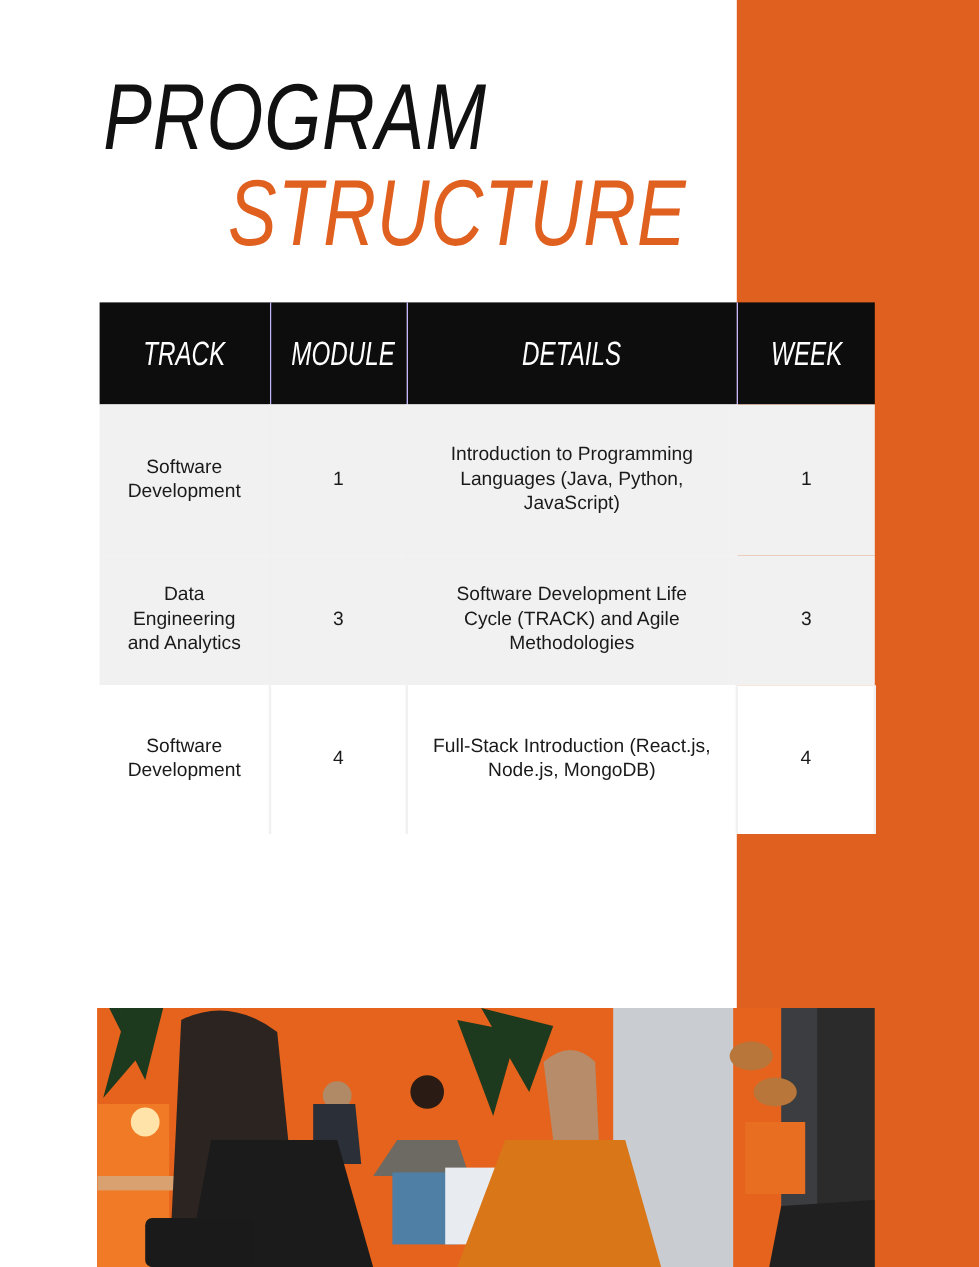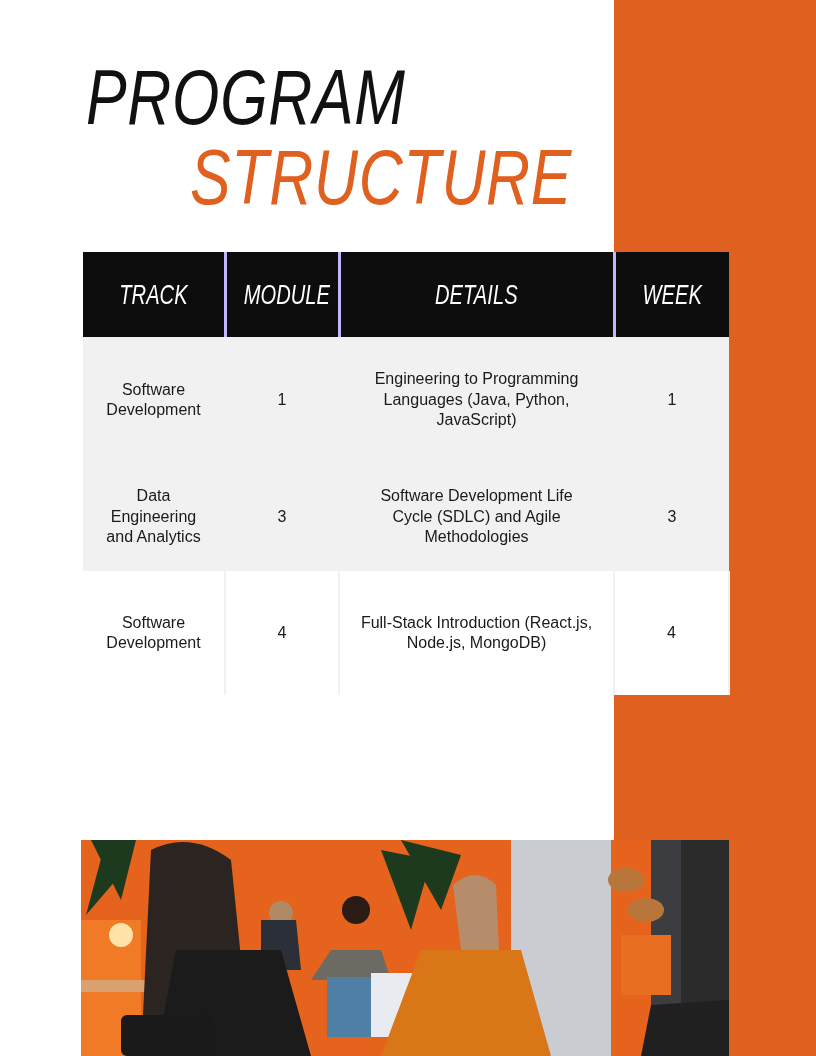--- a/index.html
+++ b/index.html
@@ -20,21 +20,21 @@
   .title-line1 { left: 86px; top: 58px; font-size: 78px; color: #111111; line-height: 78px; }
   .title-line2 { left: 190px; top: 138px; font-size: 78px; color: #e0601f; line-height: 78px; }
 
   .table-wrap {
     position: absolute; left: 83px; top: 252px; width: 646px;
   }
   table { border-collapse: collapse; width: 646px; table-layout: fixed; }
   th {
     background: #0d0d0d; color: #ffffff; height: 85px; padding: 0;
     font-style: italic; font-weight: normal; font-size: 28px;
-    border-right: 3px solid #c4b5fd; text-align: center;
+    border-right: 1px solid #c4b5fd; text-align: center;
   }
   th span { display: inline-block; transform: scaleX(0.72); }
   td {
     text-align: center; vertical-align: middle; font-size: 16px; line-height: 20.5px;
     color: #1a1a1a; padding: 0 10px; border-right: 2px solid #f1f1f1;
   }
   tr.odd td { background: #f1f1f1; }
   tr.even td { background: #ffffff; }
   tr:last-child td { border-right: 2px solid #f1f1f1; }
   td:last-child, th:last-child { border-right: none; }
@@ -65,27 +65,27 @@
         <th><span>TRACK</span></th>
         <th><span>MODULE</span></th>
         <th><span>DETAILS</span></th>
         <th><span>WEEK</span></th>
       </tr>
     </thead>
     <tbody>
       <tr class="odd" style="height:126px">
         <td style="padding:0 16px">Software Development</td>
         <td>1</td>
-        <td style="padding:0 16px">Engineering to Programming Languages (Java, Python, JavaScript)</td>
+        <td style="padding:0 16px">Introduction to Programming Languages (Java, Python, JavaScript)</td>
         <td>1</td>
       </tr>
       <tr class="odd" style="height:108px">
         <td style="padding:0 14px">Data Engineering and Analytics</td>
         <td>3</td>
-        <td style="padding:0 24px">Software Development Life Cycle (SDLC) and Agile Methodologies</td>
+        <td style="padding:0 24px">Software Development Life Cycle (TRACK) and Agile Methodologies</td>
         <td>3</td>
       </tr>
       <tr class="even" style="height:124px">
         <td style="padding:0 16px">Software Development</td>
         <td>4</td>
         <td style="padding:0 14px">Full-Stack Introduction (React.js, Node.js, MongoDB)</td>
         <td>4</td>
       </tr>
     </tbody>
   </table>

